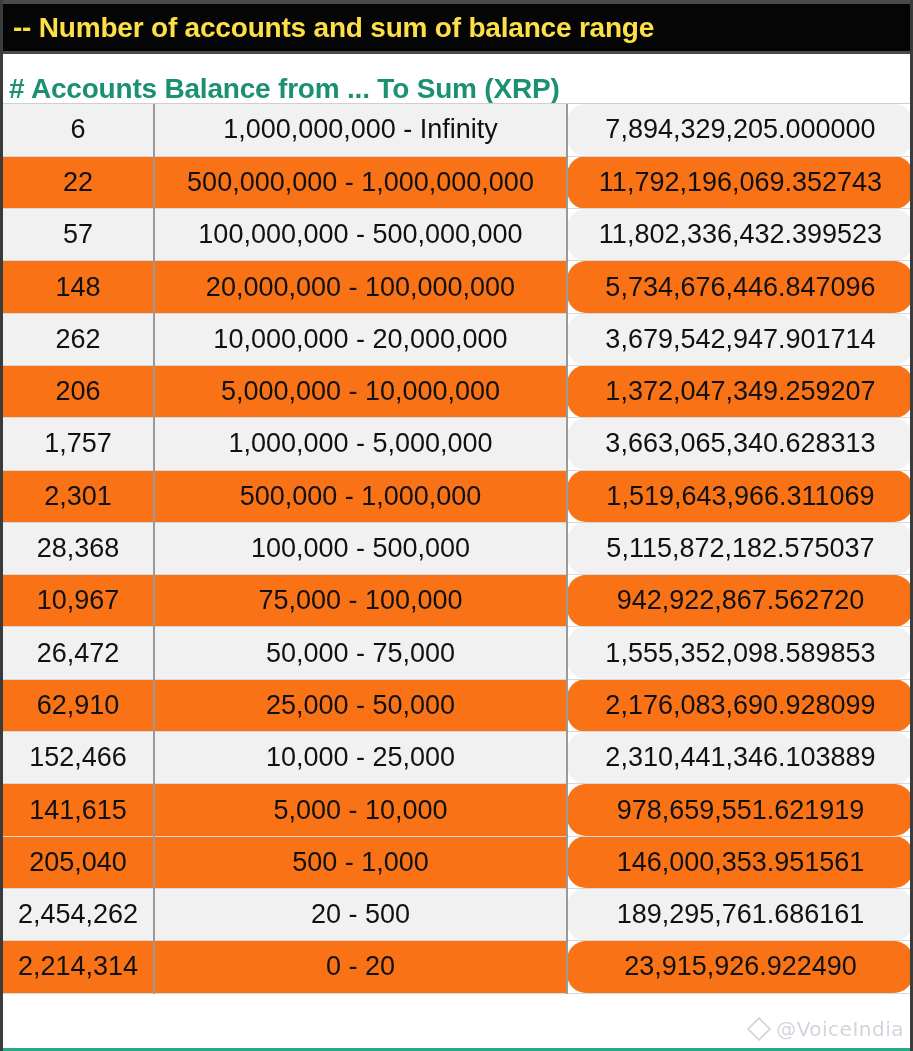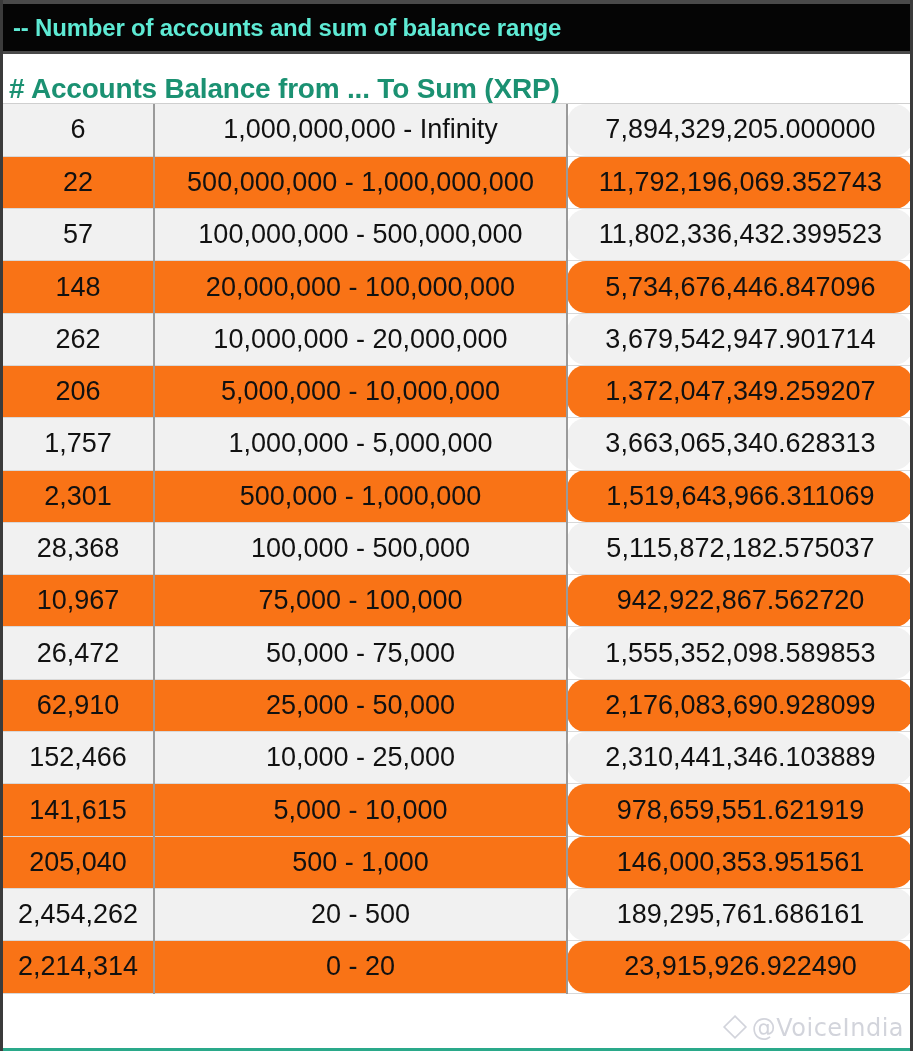--- a/index.html
+++ b/index.html
@@ -34,22 +34,22 @@
     height: 54px;
     background: #050505;
     border-top: 4px solid #4a4a4a;
     border-bottom: 3px solid #4a4a4a;
     display: flex;
     align-items: center;
     padding-left: 10px;
     overflow: hidden;
   }
   .title-text {
-    color: #5eead4;
-    font-size: 24px;
+    color: #fde047;
+    font-size: 28px;
     font-weight: bold;
     letter-spacing: -0.2px;
     white-space: nowrap;
     line-height: 1;
   }
 
   
   .col-header {
     flex: 0 0 auto;
     height: 50px;
@@ -110,26 +110,26 @@
     width: 346px;
     border-radius: 19px;
   }
 
   
   .watermark {
     position: absolute;
     right: 6px;
     bottom: 6px;
     display: flex;
-    align-items: flex-start;
+    align-items: center;
     gap: 4px;
     opacity: 0.38;
     pointer-events: none;
     color: #8b8fa3;
-    font-size: 24px;
+    font-size: 20px;
     letter-spacing: 0.5px;
     font-family: "DejaVu Sans", sans-serif;
   }
   .watermark .wm-diamond {
     width: 26px;
     height: 26px;
     flex: 0 0 auto;
   }
   .watermark .wm-diamond svg { display: block; }
   .watermark .wm-text { white-space: nowrap; }

